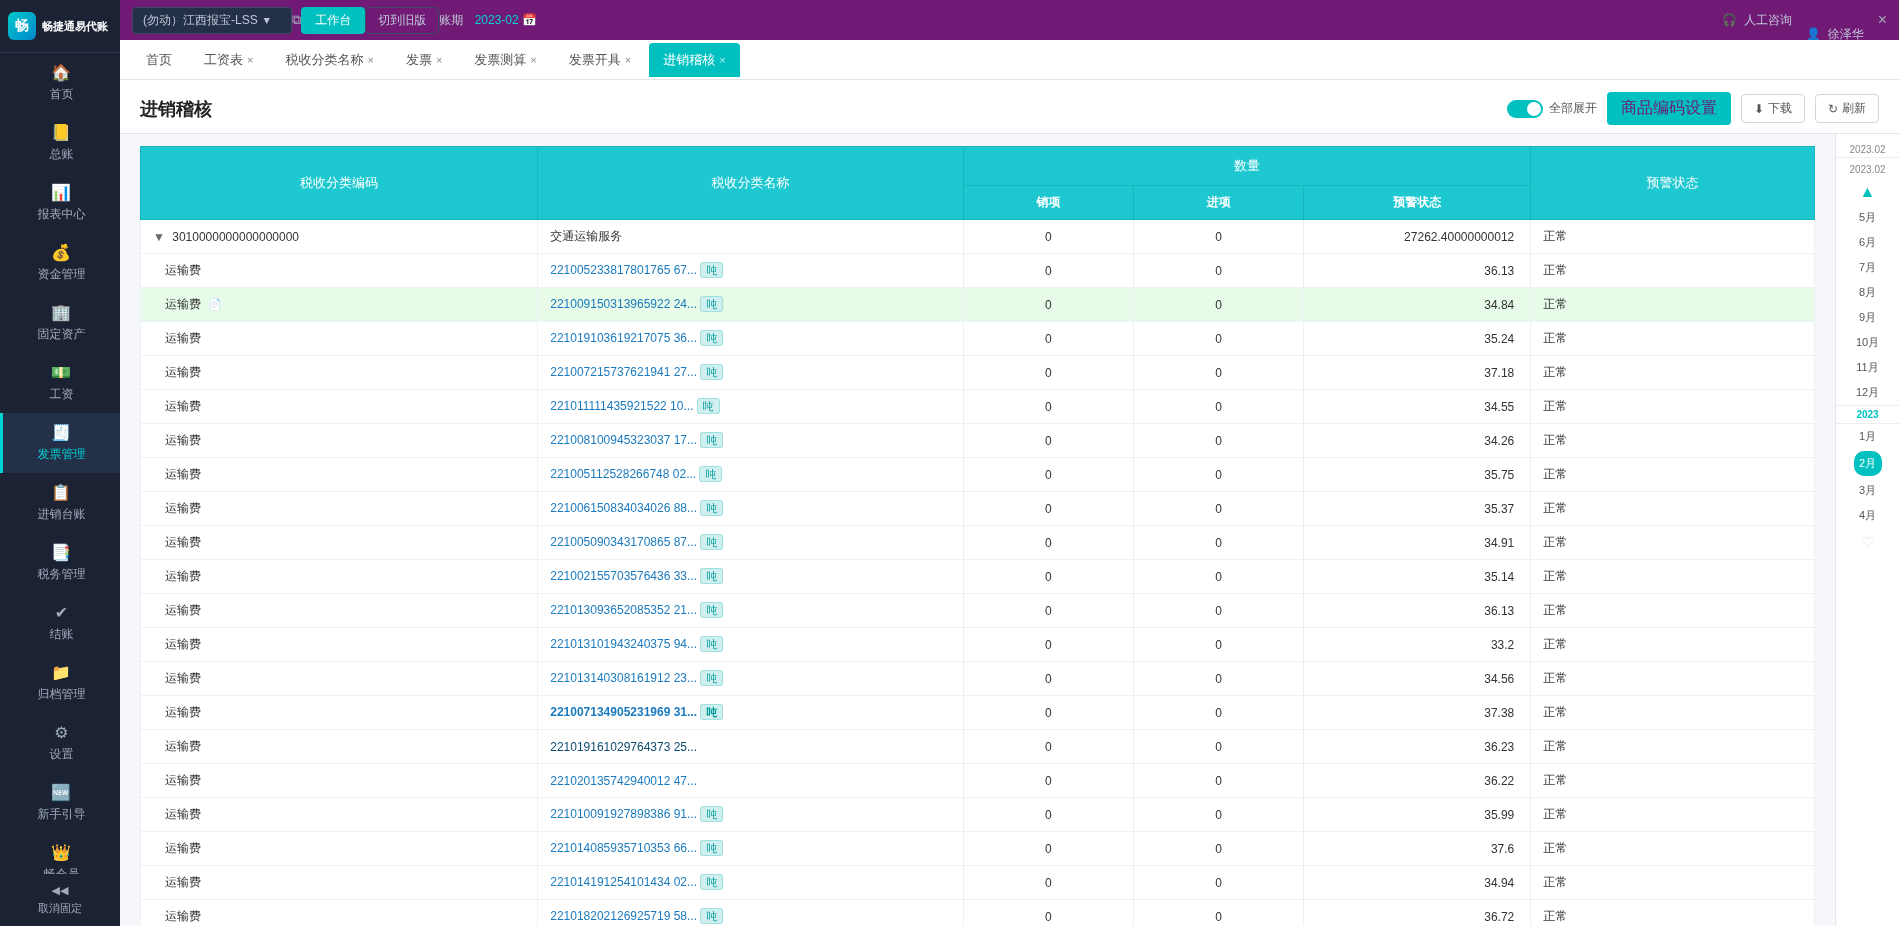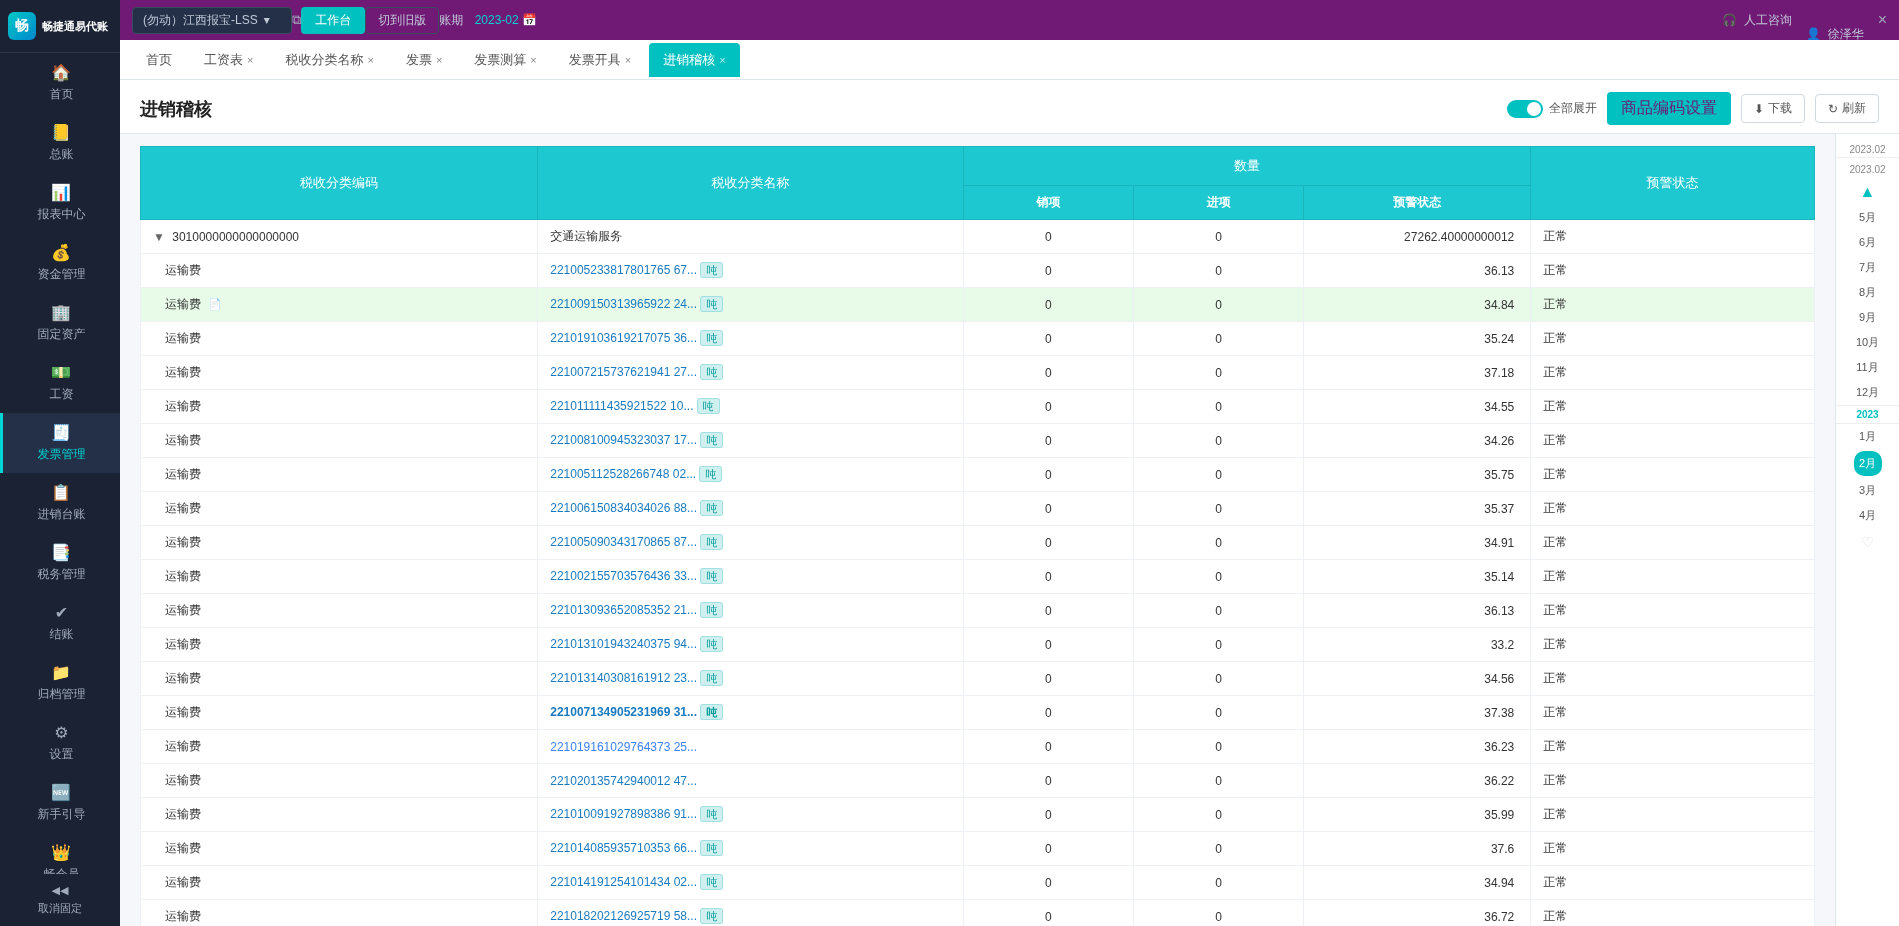--- a/index.html
+++ b/index.html
@@ -644,21 +644,21 @@
       <td style="text-align:center;">0</td>
       <td style="text-align:center;">0</td>
       <td style="text-align:right; padding-right:16px;">37.38</td>
       <td>正常</td>
     </tr>
               <tr>
       <td class="indent-1">
         运输费
         
       </td>
-      <td style="color:#3b82f6;">
+      <td style="color:#0c4a6e;">
         221019161029764373 25...&nbsp;
       </td>
       <td style="text-align:center;">0</td>
       <td style="text-align:center;">0</td>
       <td style="text-align:right; padding-right:16px;">36.23</td>
       <td>正常</td>
     </tr>
               <tr>
       <td class="indent-1">
         运输费

